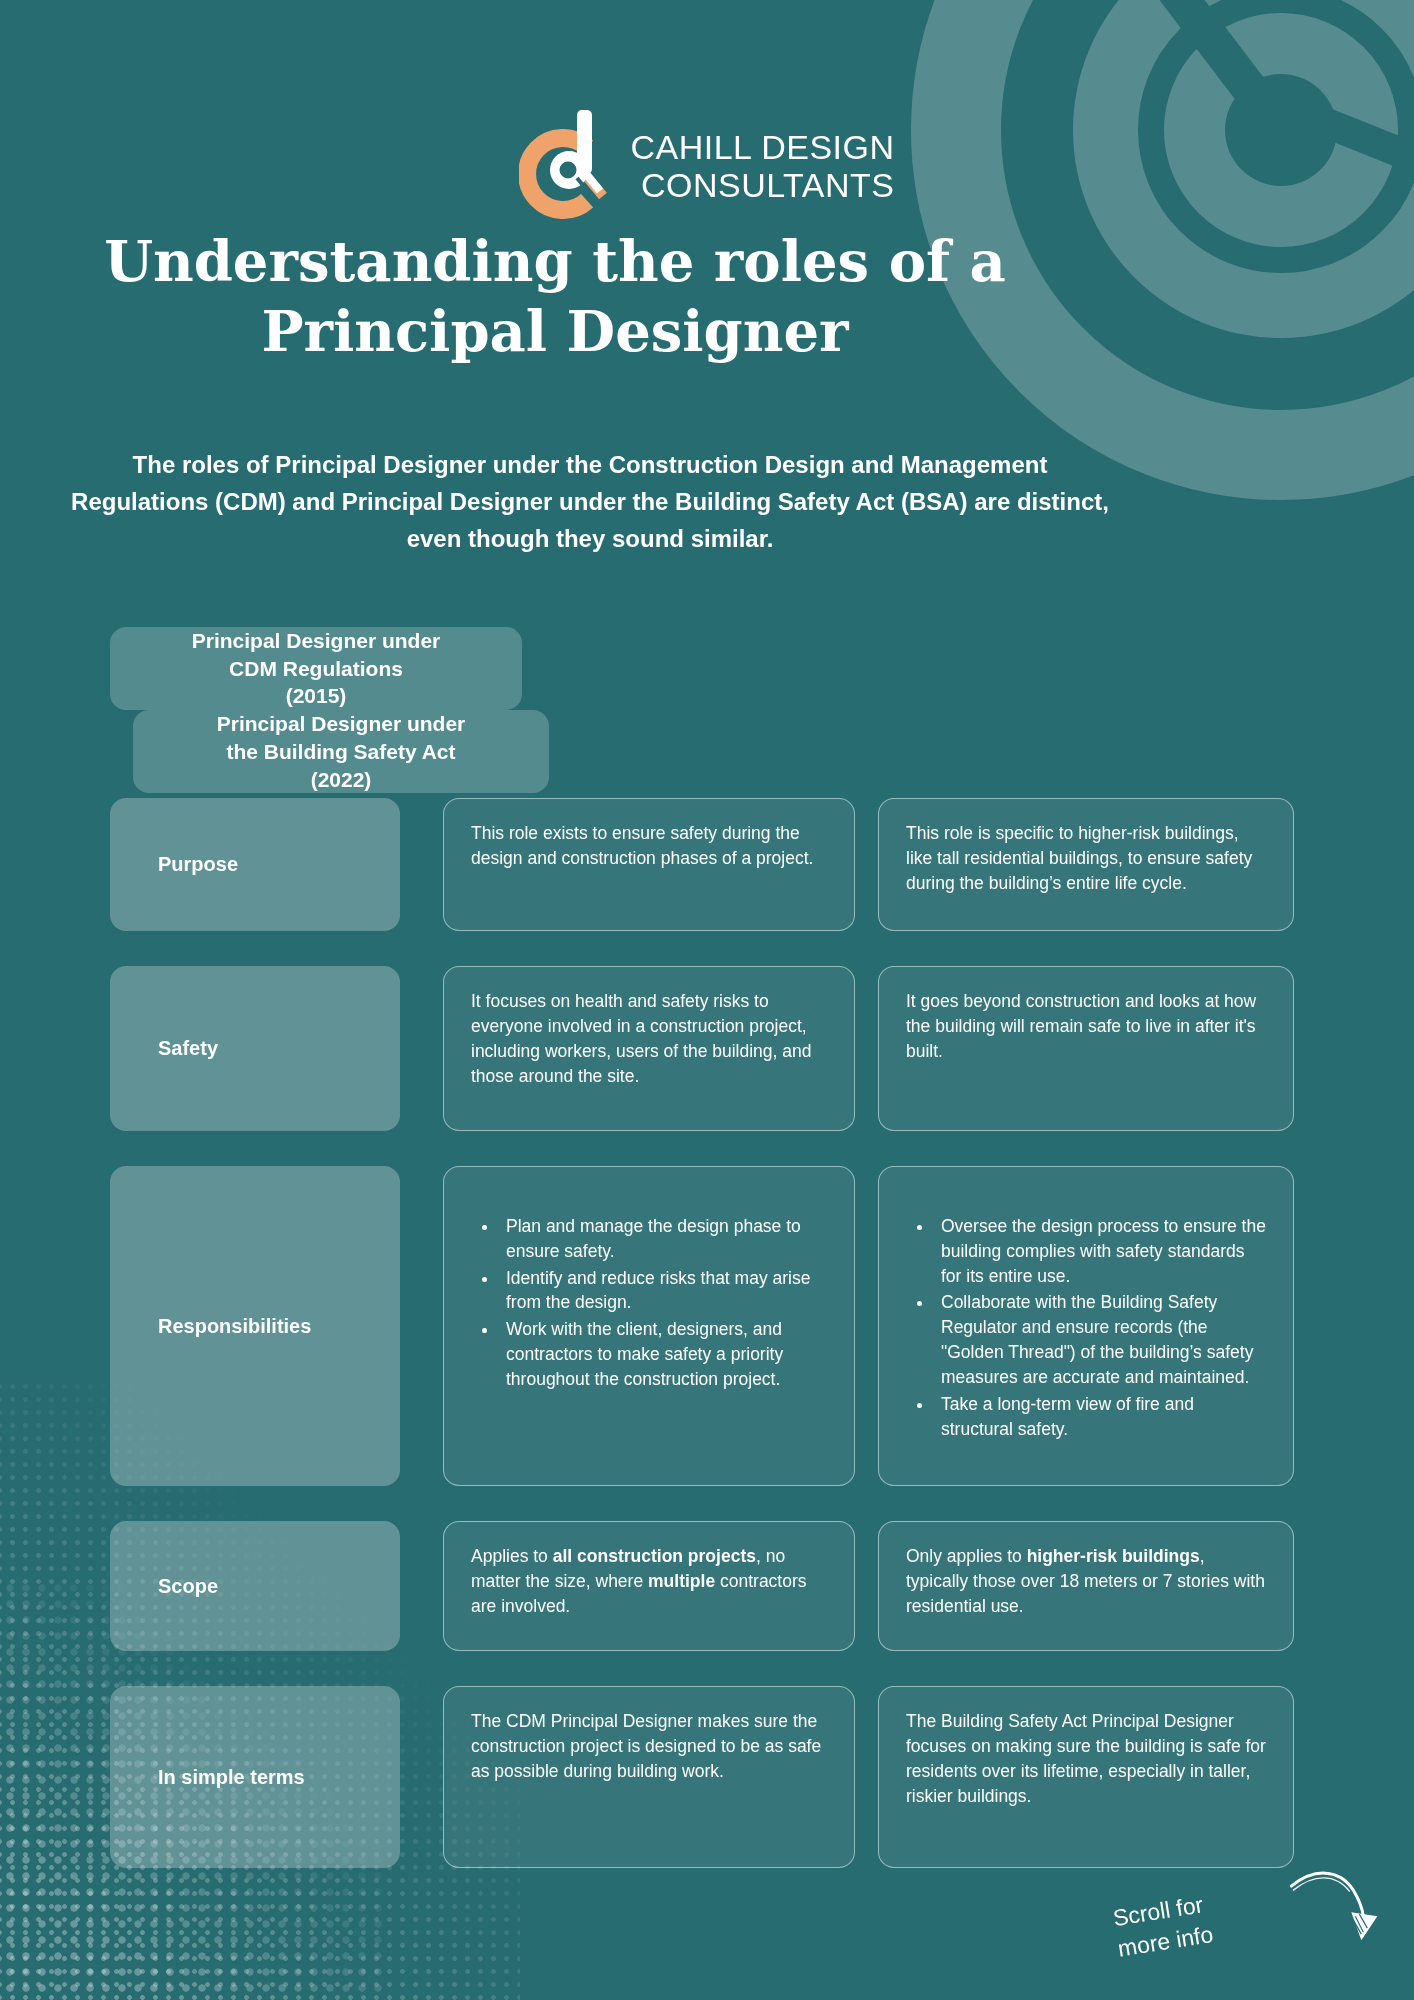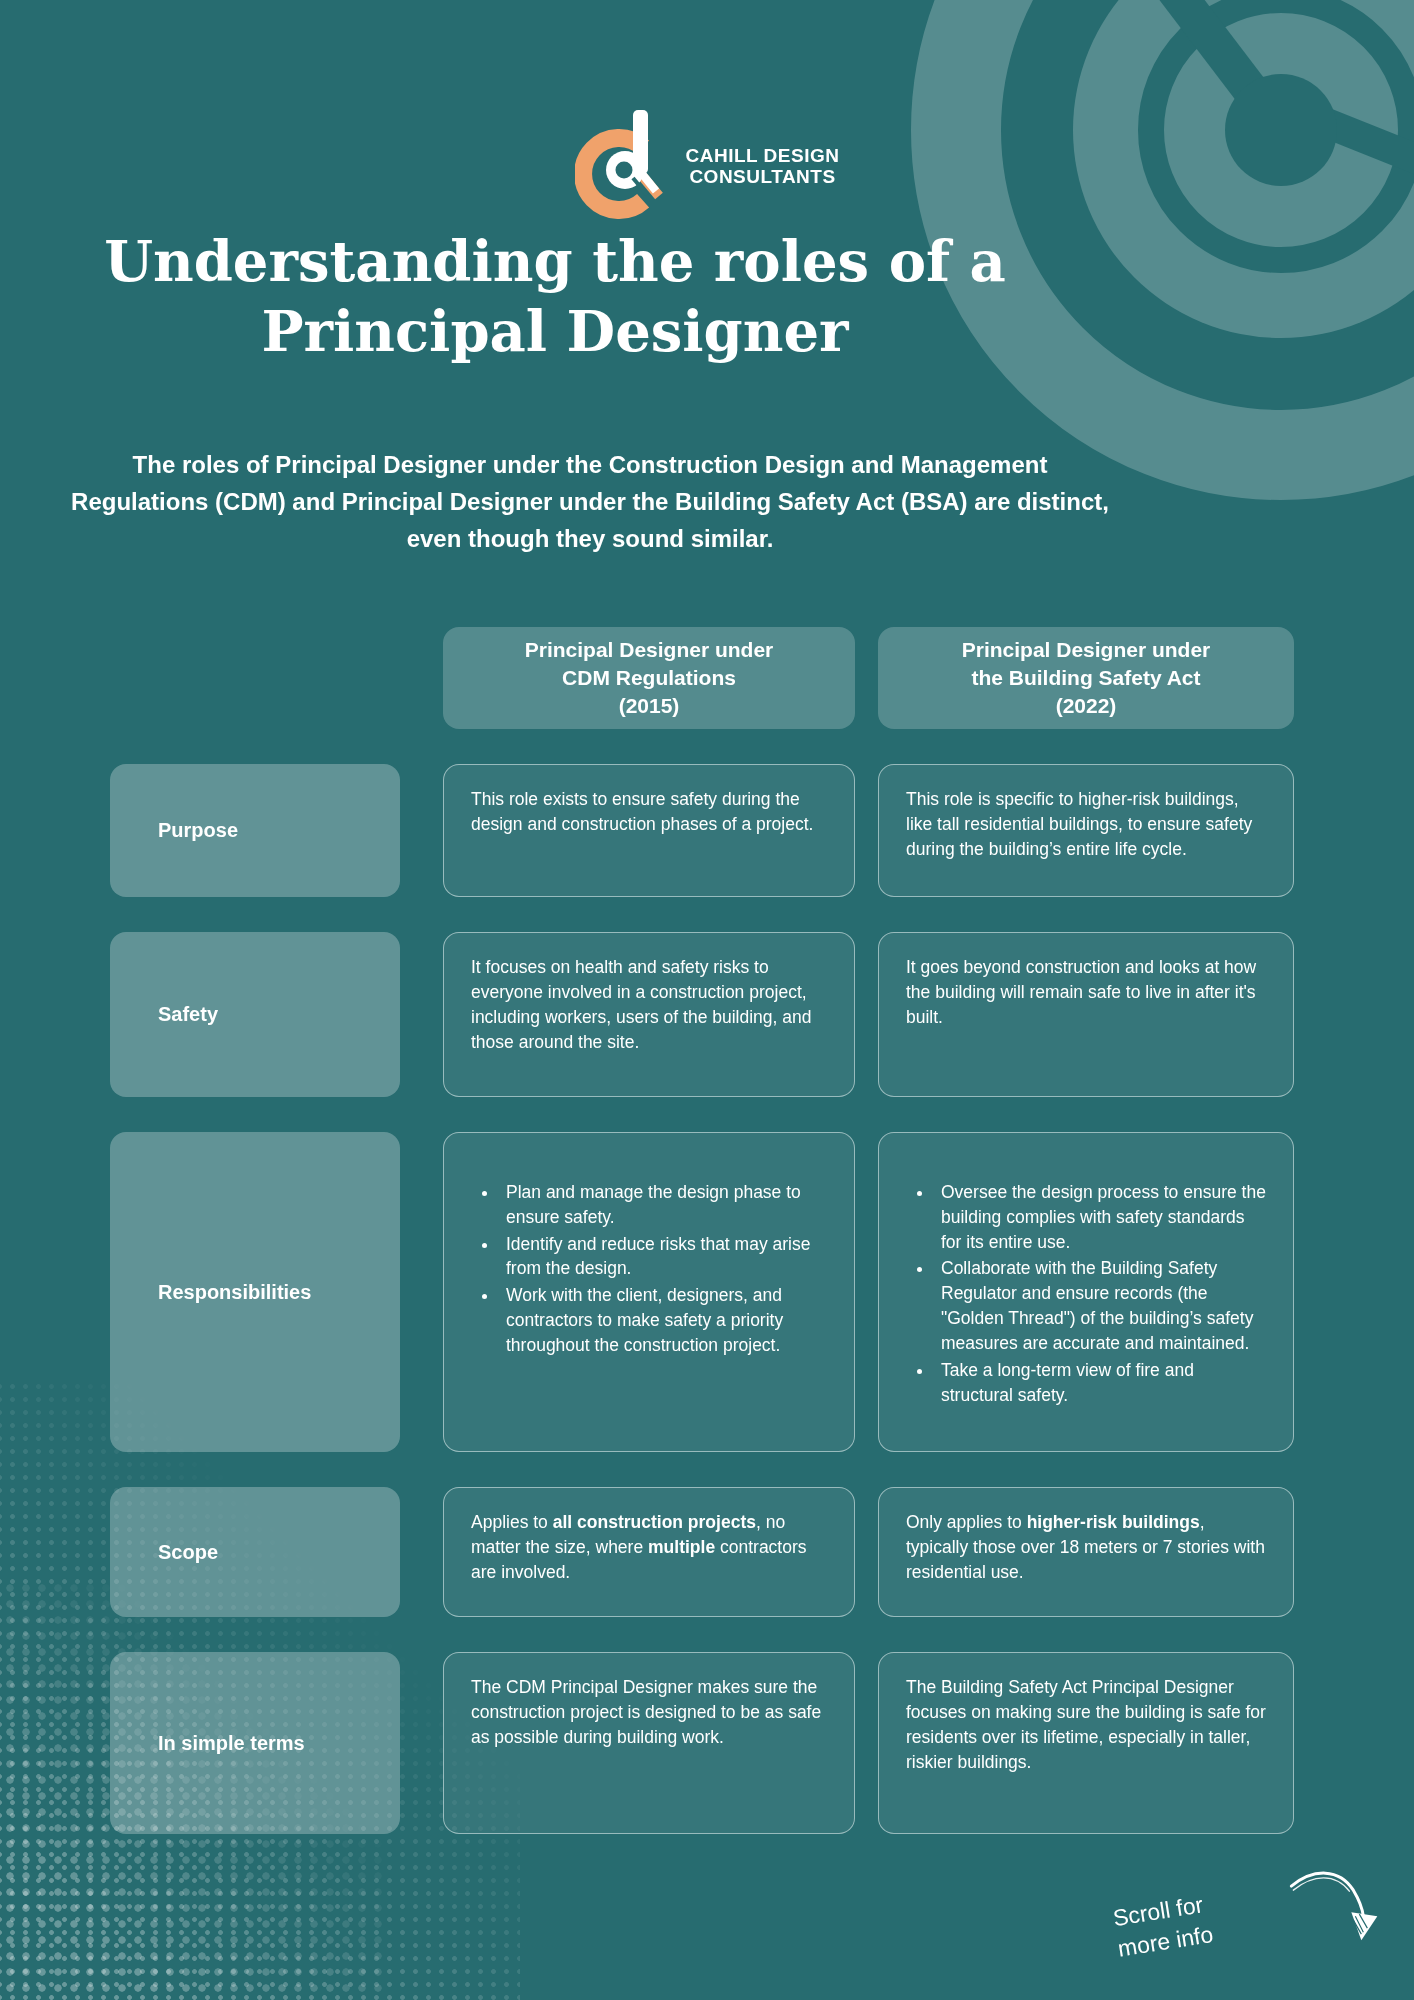--- a/index.html
+++ b/index.html
@@ -28,22 +28,22 @@
     background-size:16px 16px;
     -webkit-mask-image:linear-gradient(45deg,#000 25%,transparent 70%);
     mask-image:linear-gradient(45deg,#000 25%,transparent 70%);
   }
   
   .logo-row{
     position:absolute;top:110px;left:0;right:0;
     display:flex;justify-content:center;align-items:center;gap:15px;
   }
   .wordmark{
-    font-weight:bold;font-size:19px;line-height:1.12;letter-spacing:0.5px;
-    white-space:pre-line;text-align:center;
+    font-weight:normal;font-size:34px;line-height:1.12;letter-spacing:0.5px;
+    white-space:pre-line;text-align:right;
   }
   
   .title{
     position:absolute;top:226px;left:5px;width:1100px;
     text-align:center;
     font-family:"DejaVu Serif", serif;
     font-weight:bold;font-size:56px;line-height:1.25;
     white-space:pre-line;margin:0;
   }
   .subtitle{
@@ -81,21 +81,21 @@
   .bcell{
     background:rgba(255,255,255,0.07);
     border:1.5px solid rgba(233,244,244,0.55);
     padding:22px 26px 20px 27px;
     font-size:17.5px;line-height:1.42;
     white-space:pre-line;
   }
   .bcell strong{font-weight:bold;}
   .bcell ul{margin:0;padding:0 0 0 28px;}
   .bcell li{padding-left:7px;margin-bottom:2px;}
-  .r-head{height:102px;}
+  .r-head{height:136px;flex-direction:column;}
   .r-purpose{height:133px;}
   .r-focus{height:165px;}
   .r-resp{height:320px;}
   .r-scope{height:130px;}
   .r-simple{height:182px;}
   
   .scroll-note{
     position:absolute;top:1884px;left:1118px;width:240px;height:110px;
     transform:rotate(-9deg);z-index:2;
   }

